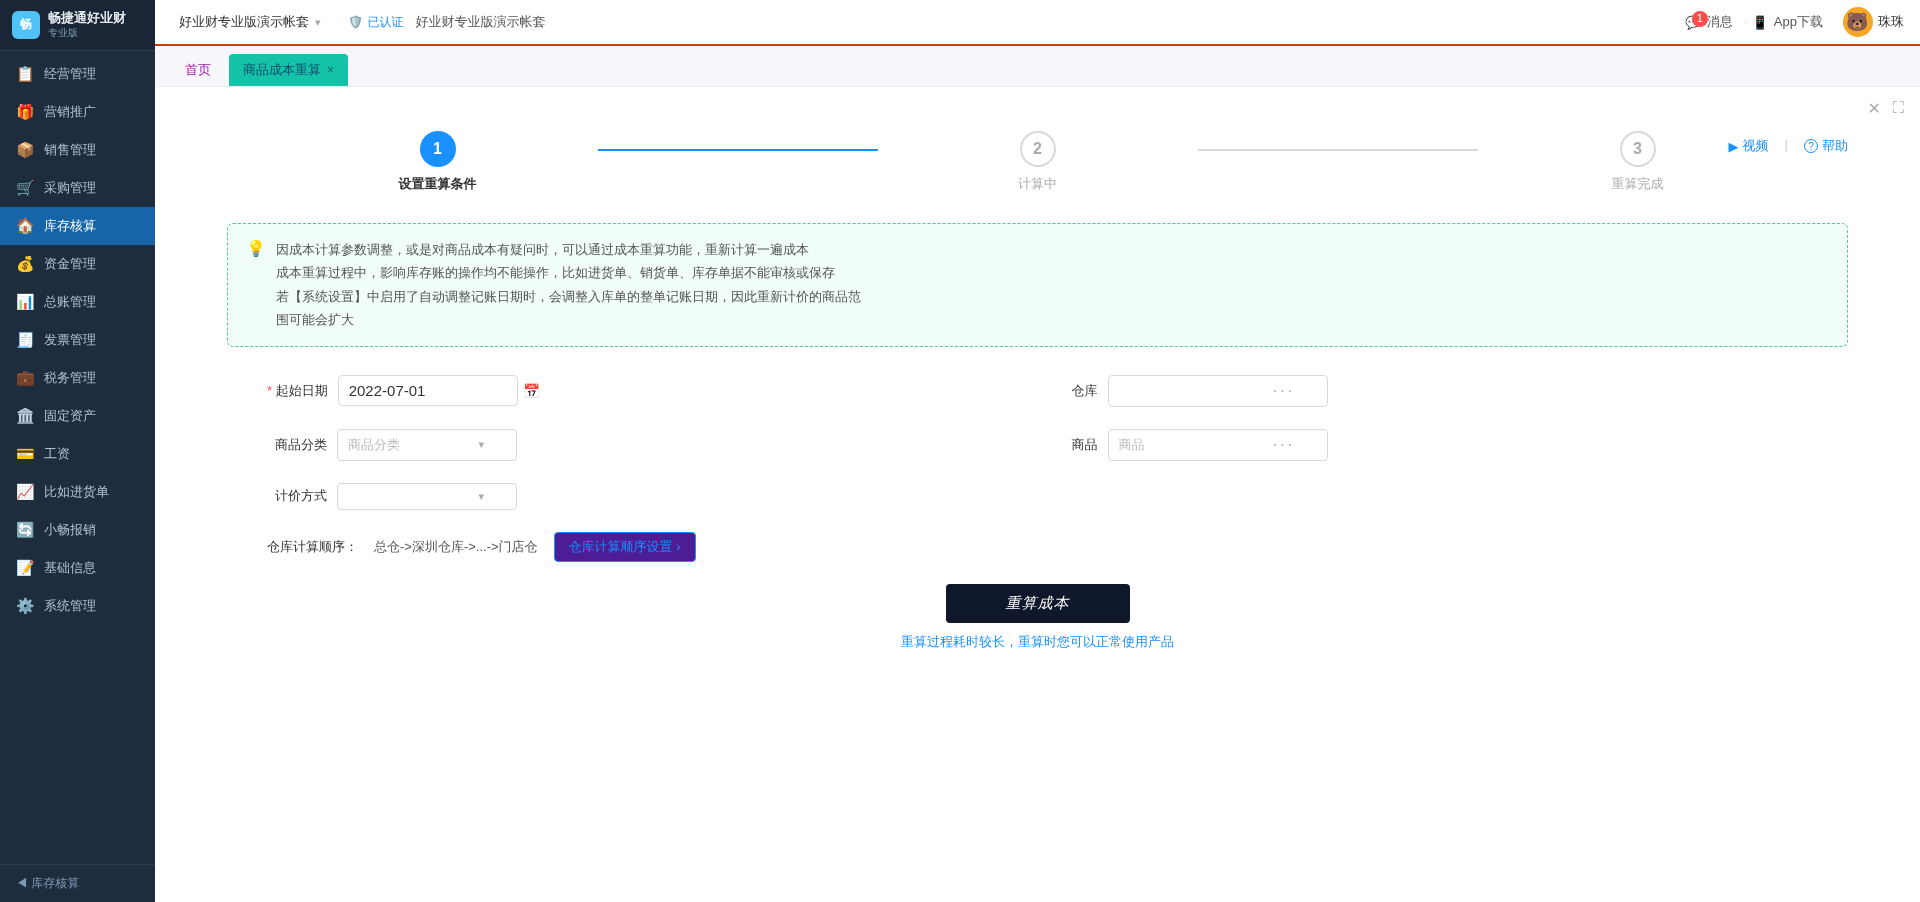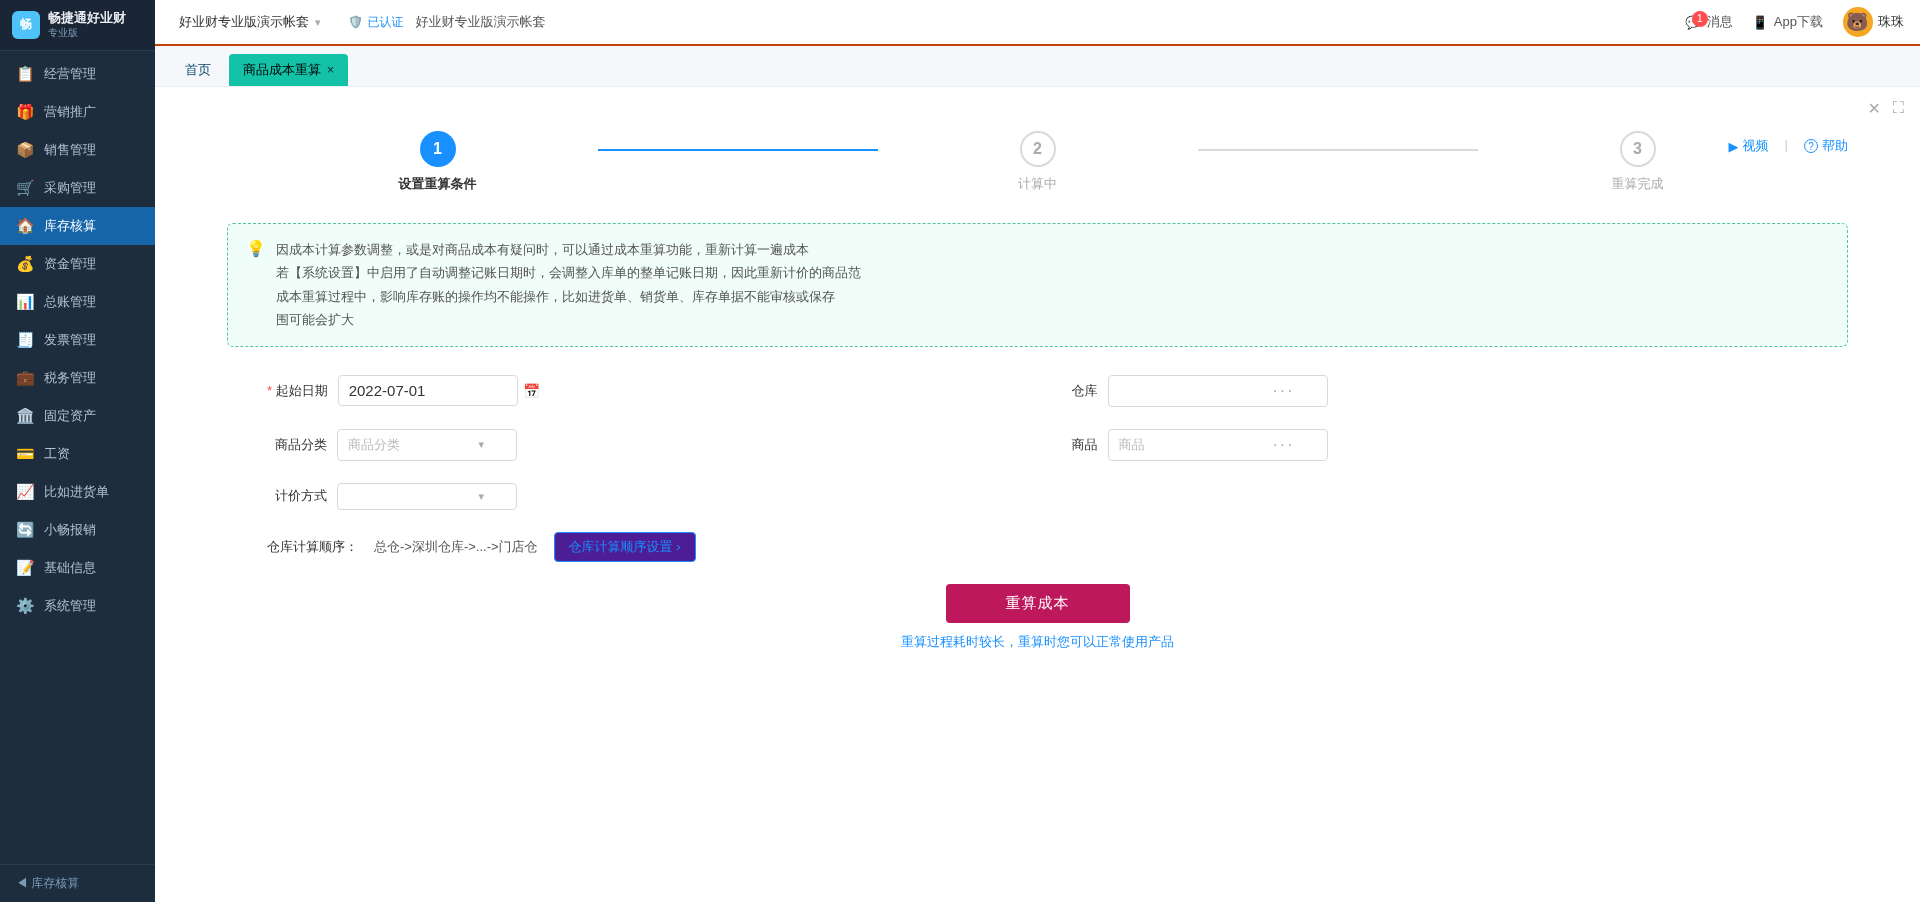--- a/index.html
+++ b/index.html
@@ -118,26 +118,26 @@
       padding: 8px 16px 0;
       gap: 4px;
       border-bottom: 1px solid #e8edf2;
       flex-shrink: 0;
     }
     .tab {
       padding: 7px 14px;
       font-size: 13px;
       cursor: pointer;
       border-radius: 4px 4px 0 0;
-      color: #0c4a6e;
+      color: #a21caf;
       background: transparent;
     }
     .tab.active {
       background: #13c2a7;
-      color: #000000;
+      color: #0c4a6e;
       display: flex; align-items: center; gap: 6px;
     }
     .tab-close {
       font-size: 12px; cursor: pointer; opacity: 0.8;
     }
 
     
     .content {
       flex: 1;
       overflow-y: auto;
@@ -259,24 +259,24 @@
       border-radius: 4px; padding: 5px 14px; font-size: 13px;
       cursor: pointer; display: flex; align-items: center; gap: 4px;
     }
 
     
     .recalc-area {
       display: flex; flex-direction: column; align-items: center;
       margin-top: 20px; gap: 10px;
     }
     .recalc-btn {
-      background: #be185d; color: white;
+      background: #0f172a; color: white;
       border: none; border-radius: 4px;
       padding: 10px 60px; font-size: 15px;
-      cursor: pointer; letter-spacing: 1px;
+      cursor: pointer; letter-spacing: 1px; font-style: italic;
     }
     .recalc-hint { font-size: 13px; color: #1890ff; }
   </style>
 </head>
 <body>
 
 <div class="sidebar">
   <div class="sidebar-header">
     <div class="sidebar-logo-icon">
       <span>畅</span>
@@ -437,22 +437,22 @@
           <span style="border:1px solid #1890ff; border-radius:50%; width:14px; height:14px; display:inline-flex; align-items:center; justify-content:center; font-size:10px;">?</span>
           <span>帮助</span>
         </div>
       </div>
     </div>
 
     <div class="info-box">
       <span class="info-box-icon">💡</span>
       <div class="info-box-text">
         <div>因成本计算参数调整，或是对商品成本有疑问时，可以通过成本重算功能，重新计算一遍成本</div>
+        <div>成本重算过程中，影响库存账的操作均不能操作，比如进货单、销货单、库存单据不能审核或保存</div>
         <div>若【系统设置】中启用了自动调整记账日期时，会调整入库单的整单记账日期，因此重新计价的商品范</div>
-        <div>成本重算过程中，影响库存账的操作均不能操作，比如进货单、销货单、库存单据不能审核或保存</div>
         <div>围可能会扩大</div>
       </div>
     </div>
 
     <div class="form-area">
 
       <div class="form-row">
         <div class="form-group">
           <span class="form-label required">起始日期</span>
           <div class="form-input-wrapper">

